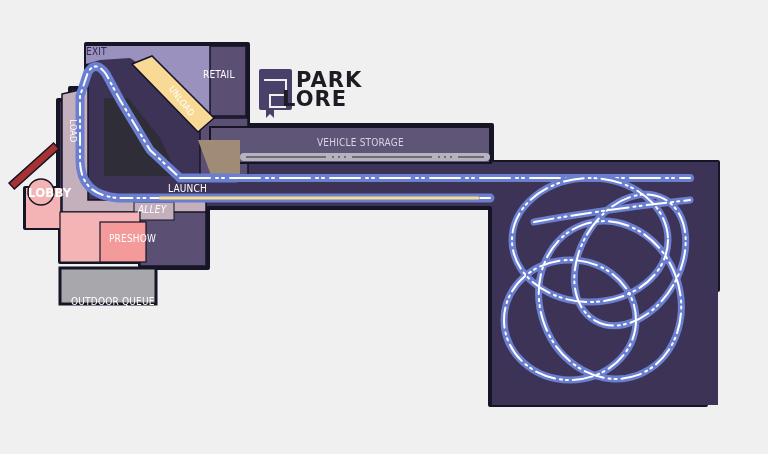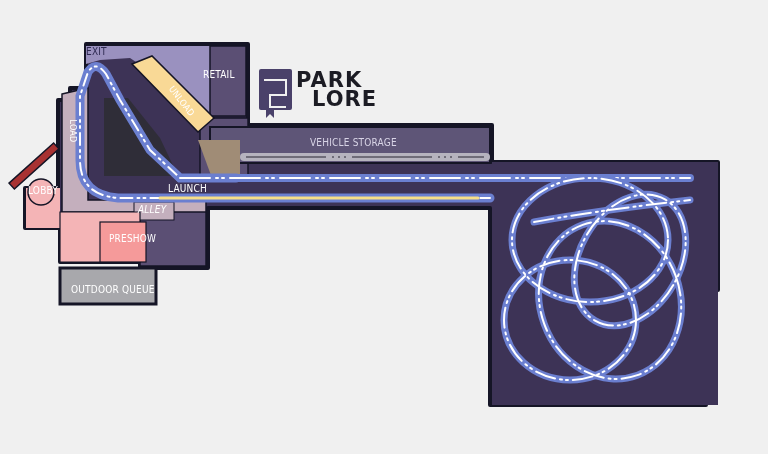--- a/index.html
+++ b/index.html
@@ -75,24 +75,24 @@
   </g>
 
   <g>
     <rect x="259" y="69" width="33" height="41" rx="2" fill="#4a416a"></rect>
     <path d="M264 80 L286 80 L286 95 L270 95 L270 107 L286 107" stroke="#f0f0f0" stroke-width="2" fill="none"></path>
     <path d="M266 110 L266 118 L270 114 L274 118 L274 110" fill="#4a416a"></path>
   </g>
 </svg>
 
 <div class="logo-text" style="left:296px;top:72px;">PARK</div>
-<div class="logo-text" style="left:312px;top:91px;">LORE</div>
+<div class="logo-text" style="left:282px;top:91px;">LORE</div>
 
 <div class="lbl dark" style="left:58px;top:46px;padding-left:28px;">EXIT</div>
 <div class="lbl" style="left:171px;top:69px;margin-left:32px;">RETAIL</div>
 <div class="lbl" style="left:164px;top:96px;transform:rotate(52deg);font-size:9px;">UNLOAD</div>
 <div class="lbl" style="left:62px;top:126px;transform:rotate(90deg);font-size:9px;">LOAD</div>
-<div class="lbl grey" style="left:310px;top:137px;">VEHICLE STORAGE</div>
+<div class="lbl grey" style="left:317px;top:137px;">VEHICLE STORAGE</div>
 <div class="lbl" style="left:168px;top:183px;">LAUNCH</div>
 <div class="lbl" style="left:138px;top:204px;font-style:italic;">ALLEY</div>
-<div class="lbl" style="left:28px;top:185px;font-size:10px;">LOBBY</div>
+<div class="lbl" style="left:28px;top:185px;font-size:13px;font-weight:bold;">LOBBY</div>
 <div class="lbl" style="left:109px;top:233px;">PRESHOW</div>
-<div class="lbl" style="left:71px;top:284px;">OUTDOOR QUEUE</div>
+<div class="lbl" style="left:71px;top:296px;">OUTDOOR QUEUE</div>
 
 </body></html>

